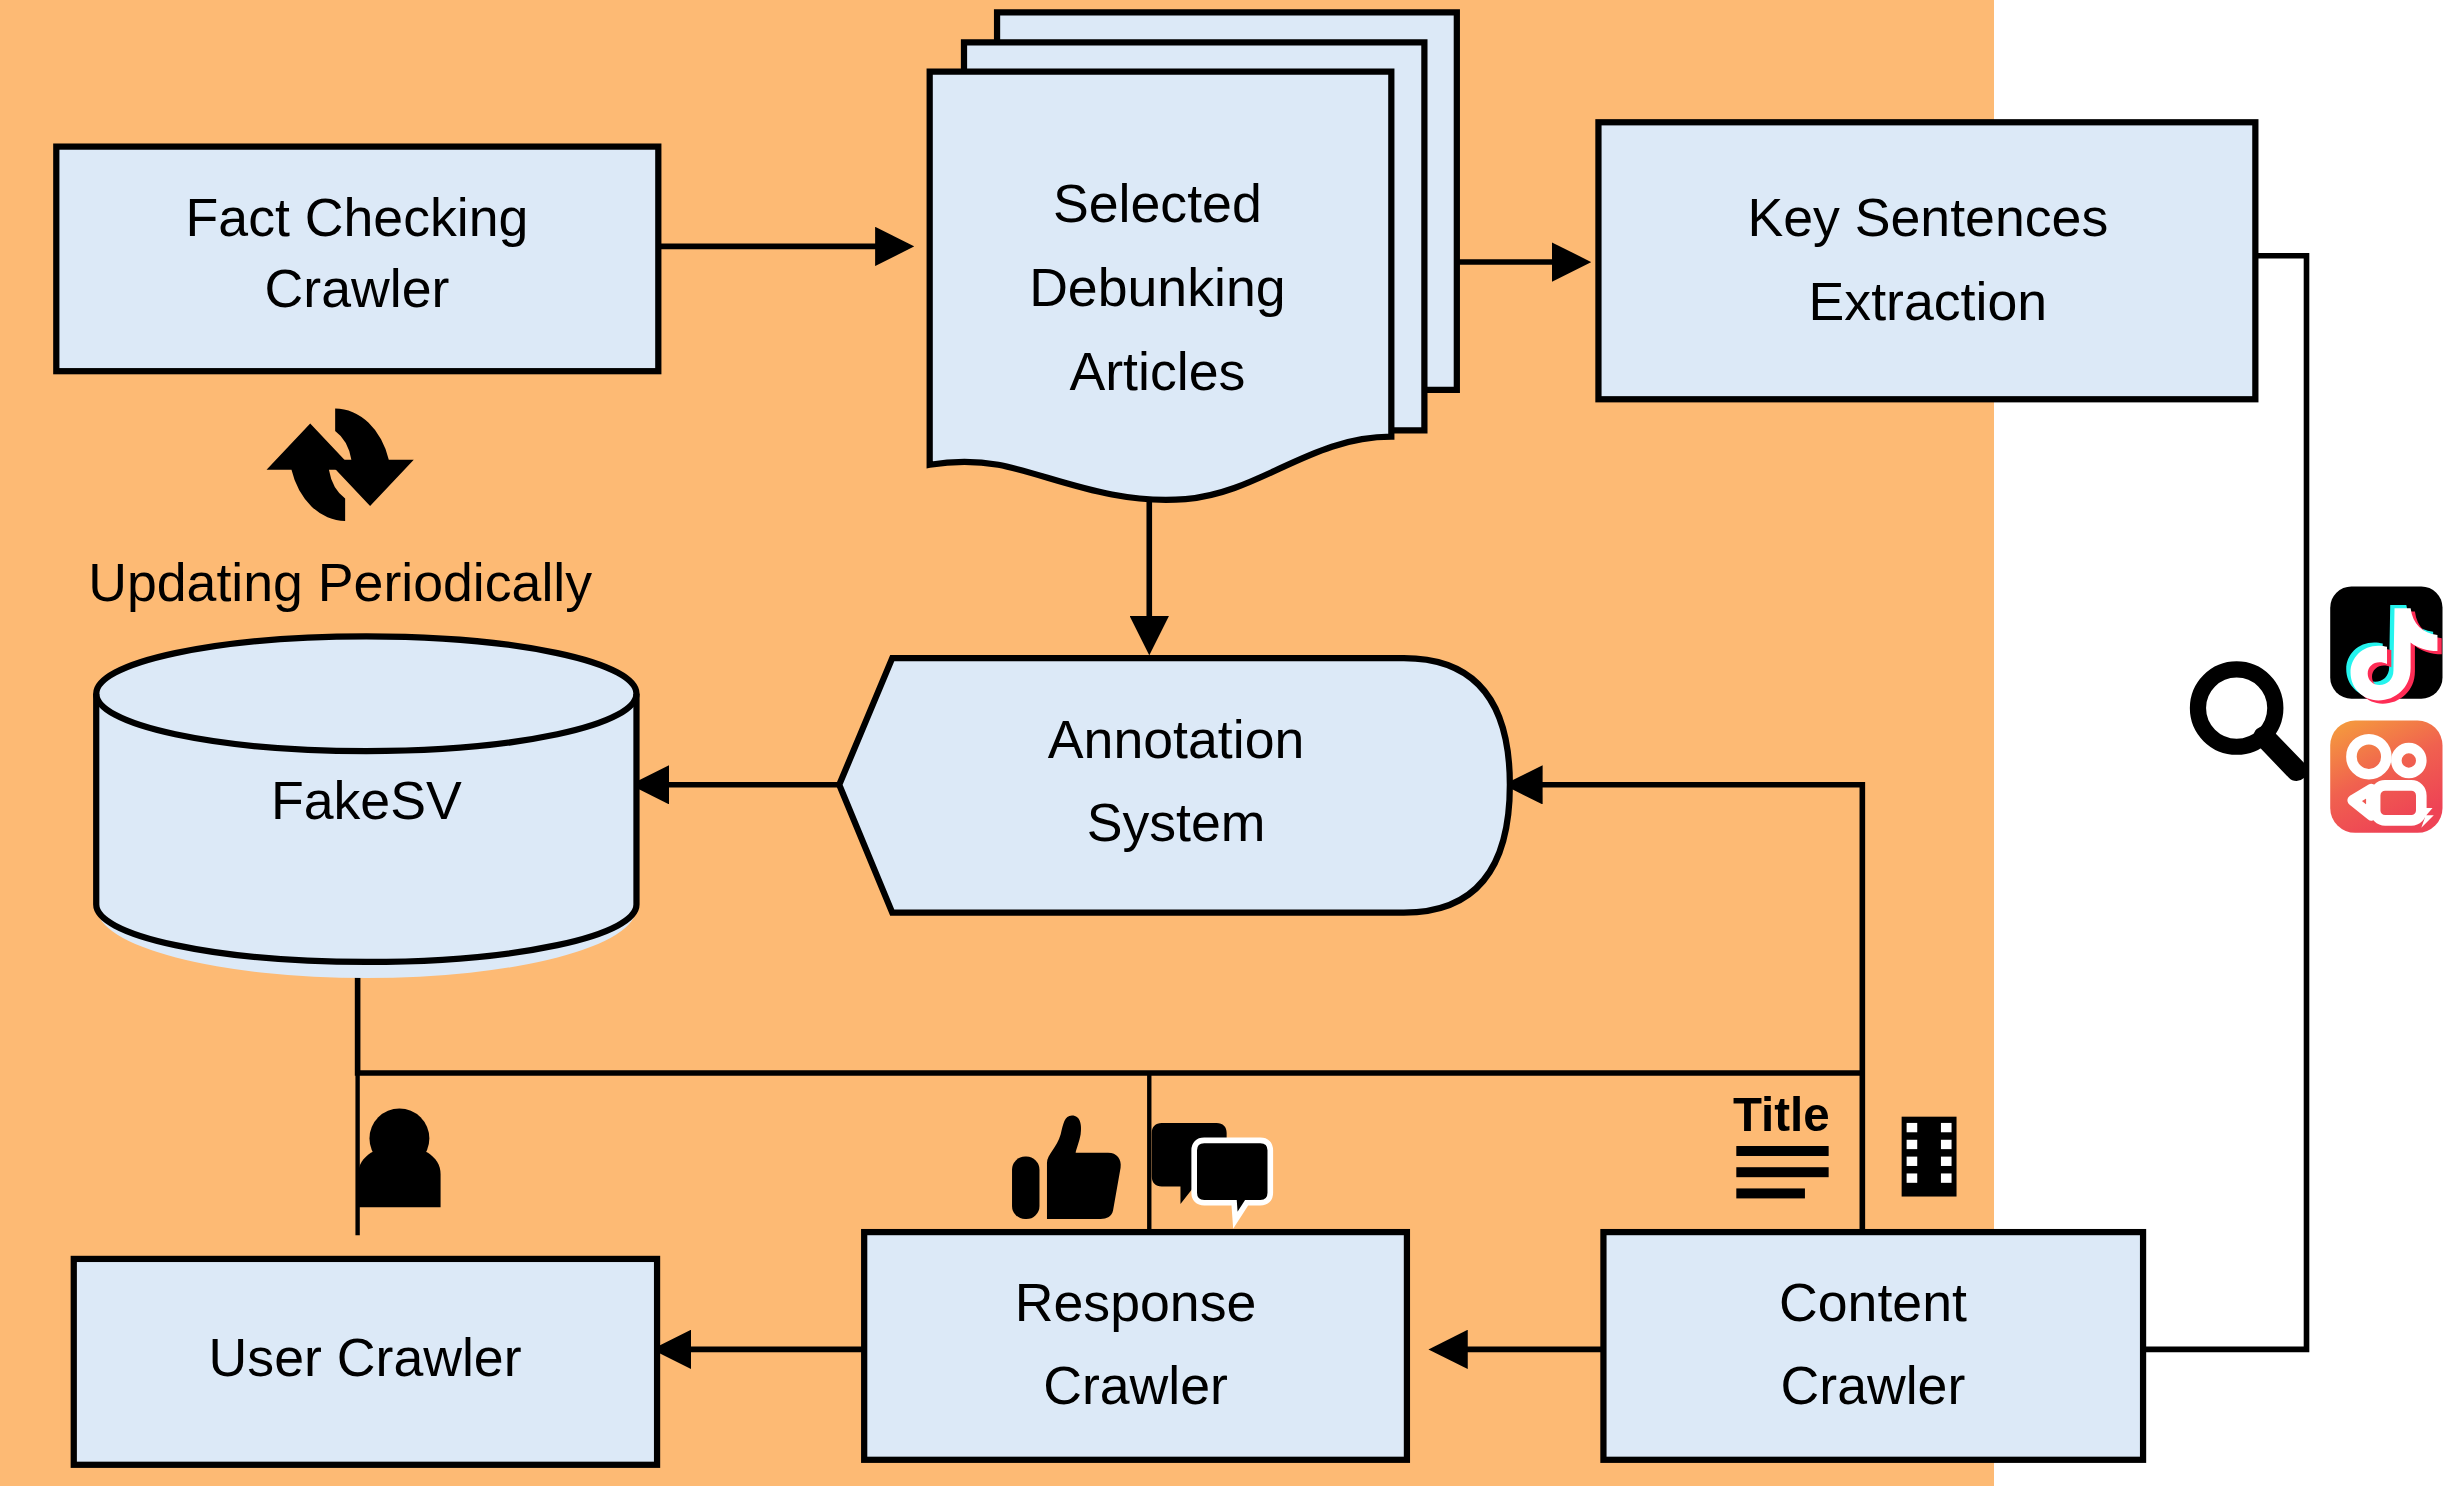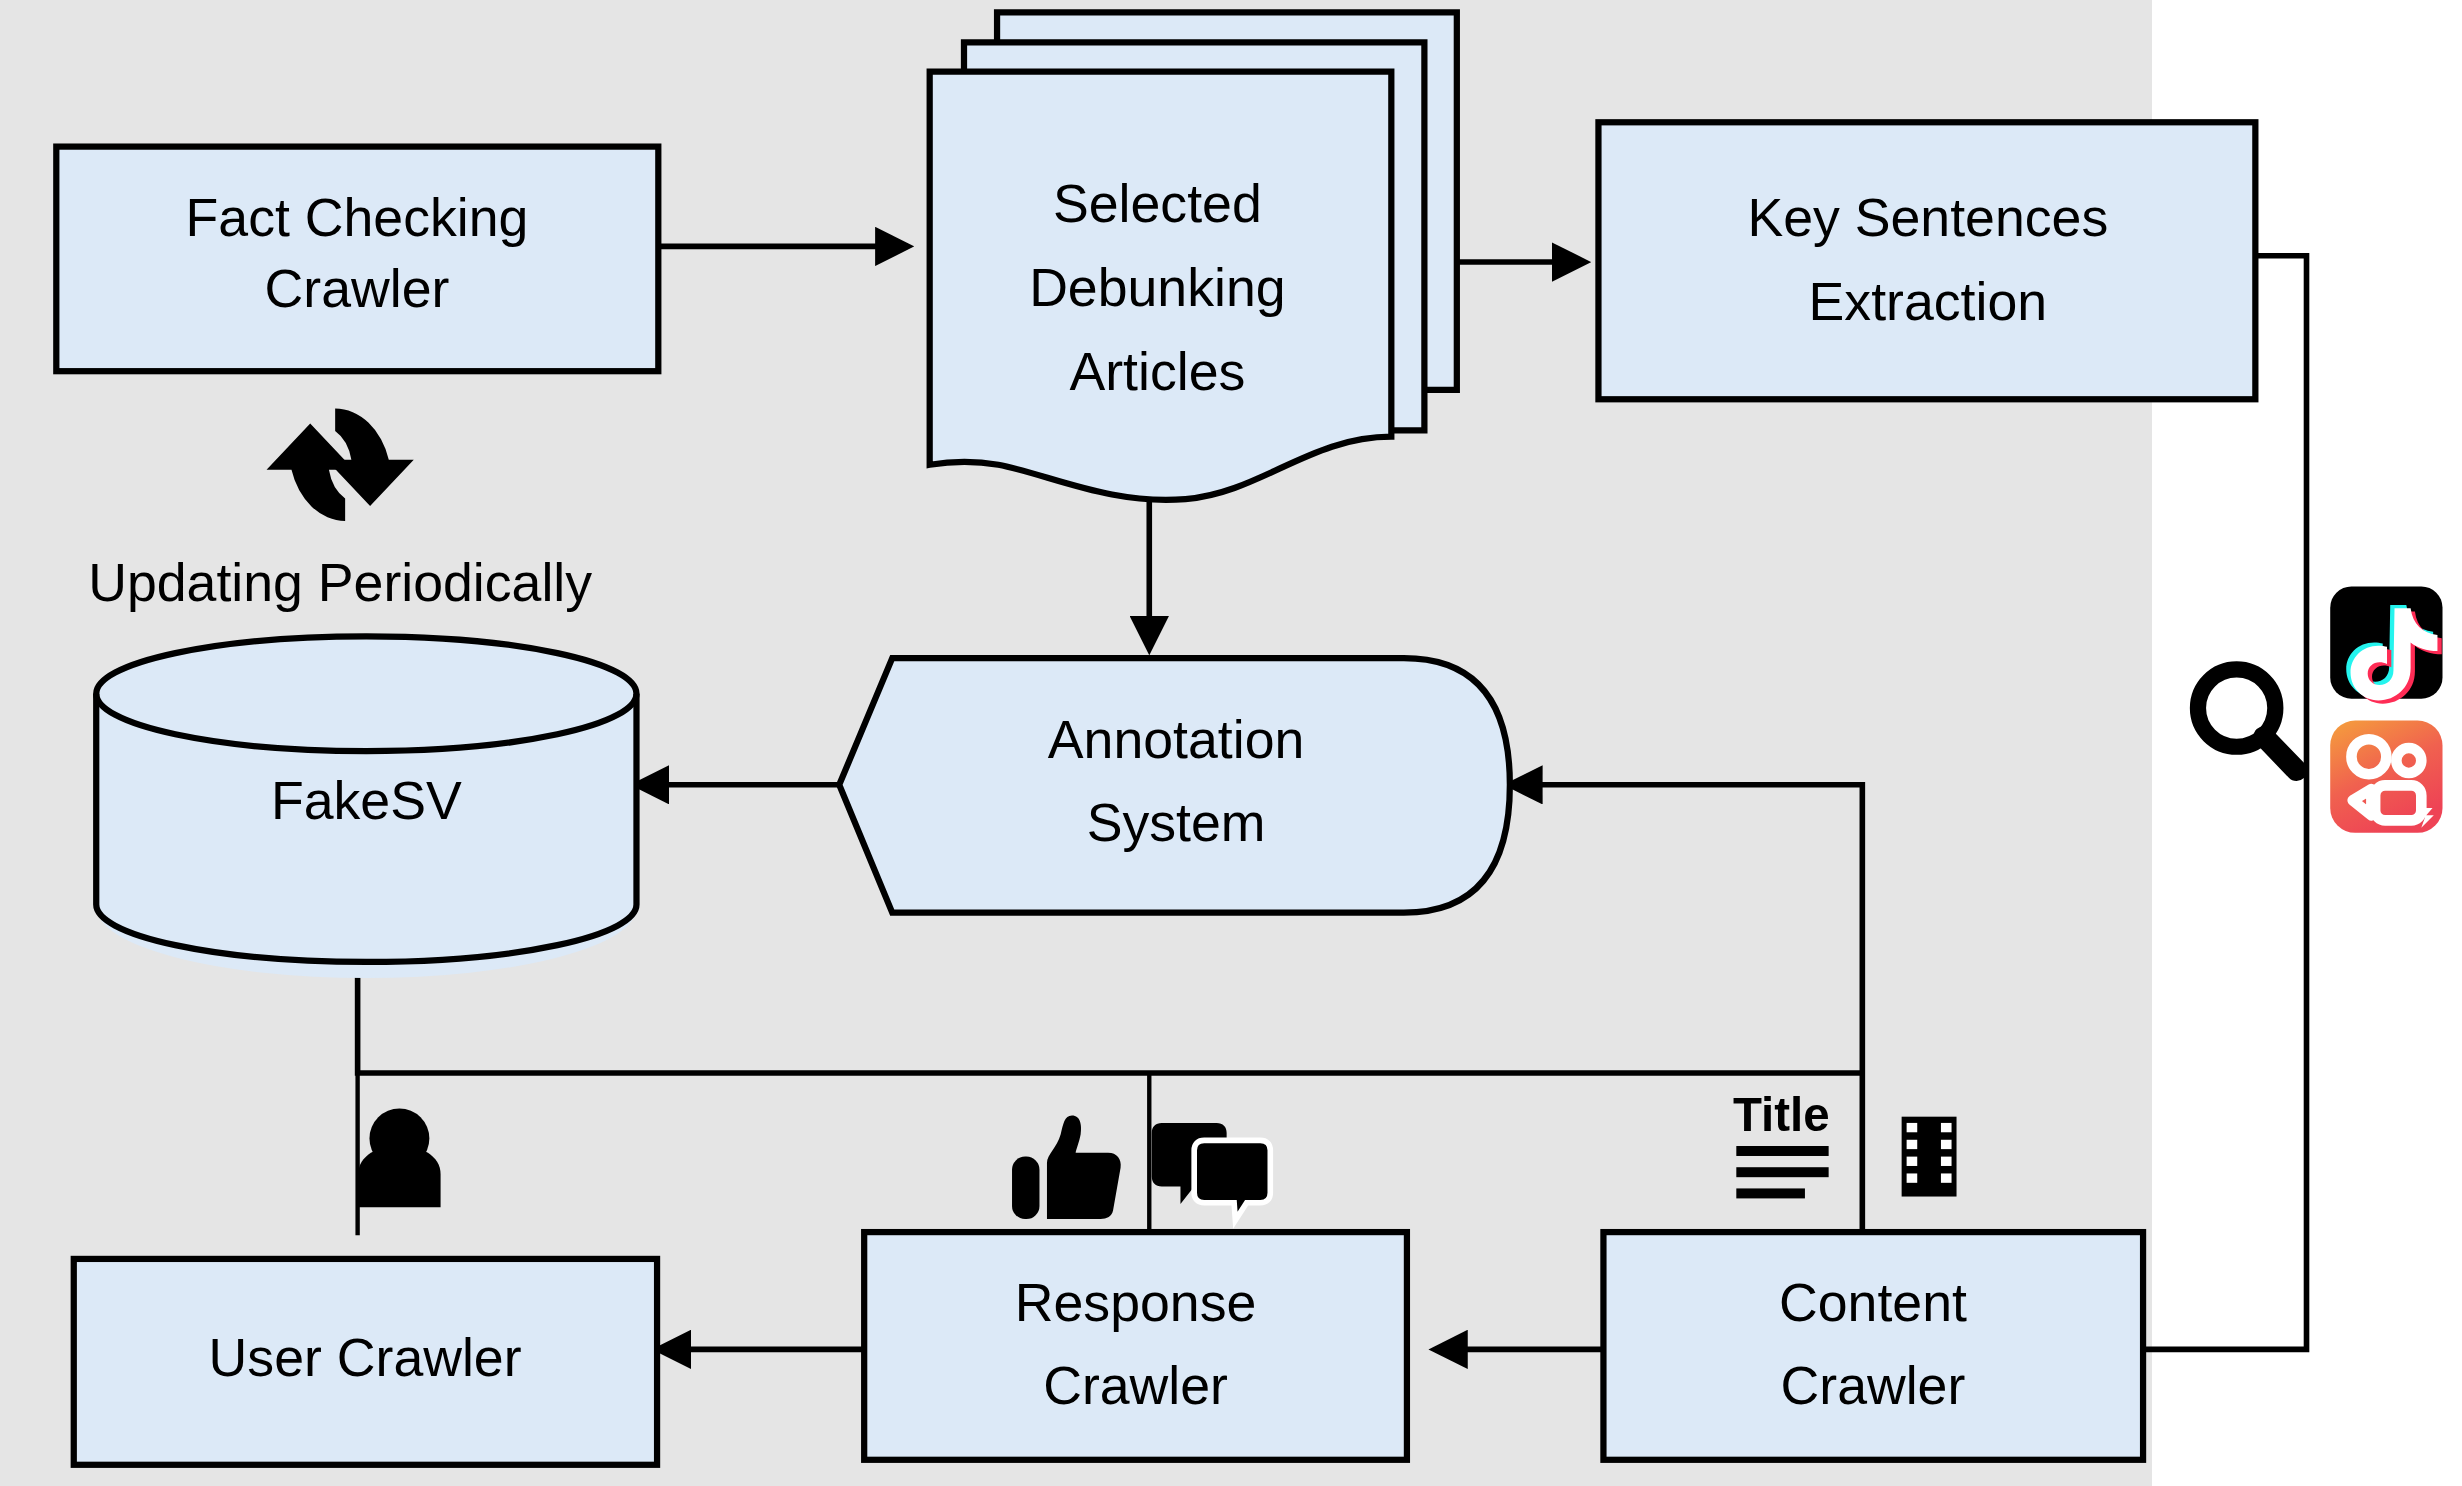--- a/index.html
+++ b/index.html
@@ -2,23 +2,23 @@
 <html style="font-size:10px"><head>
 <meta charset="utf-8">
 <style>
   html, body {
     margin: 0;
     padding: 0;
     background: #ffffff;
   }
   #root {
     position: relative;
-    width: 2152px;
+    width: 1994px;
     height: 1486px;
-    background: #e5e5e5;
+    background: #fdba74;
     font-family: "Liberation Sans", sans-serif;
   }
   svg.diagram {
     position: absolute;
     left: 0; top: 0;
     width: 2462px;
     height: 1486px;
     display: block;
   }
   .node-fill { fill: #dce9f7; }

